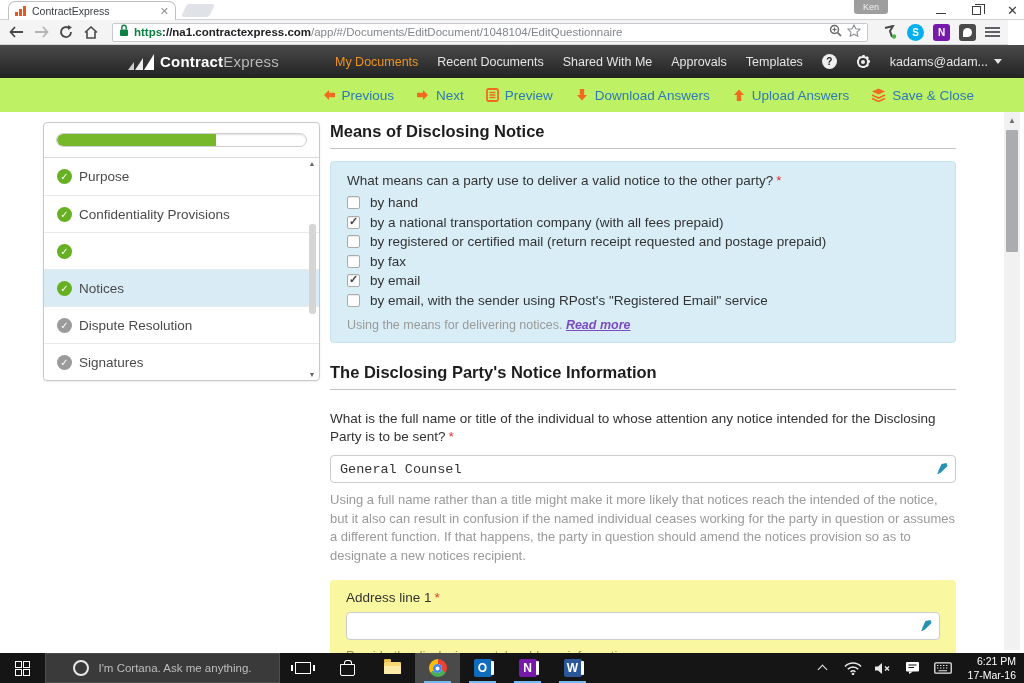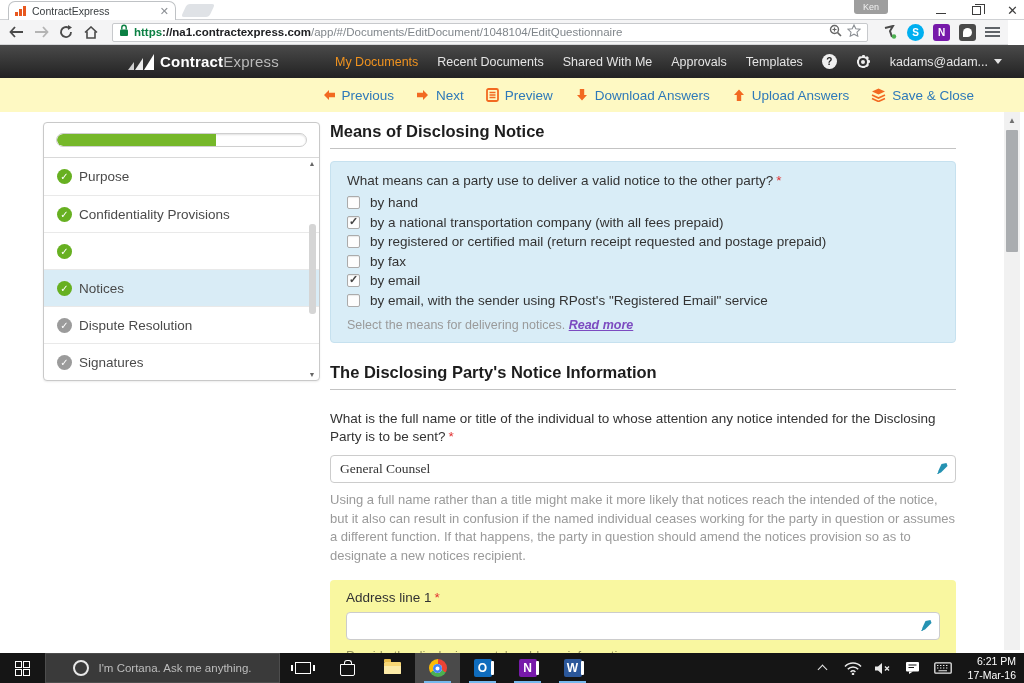--- a/index.html
+++ b/index.html
@@ -49,21 +49,21 @@
   .menu-item.active { color:#f0931f; }
   .help-circle { width:15px; height:15px; border-radius:50%; background:#efefef; color:#222; font-size:10px; font-weight:bold; display:flex; align-items:center; justify-content:center; }
   .gear { width:15px; height:15px; position:relative; }
   .gear i { position:absolute; left:6px; top:1px; width:3px; height:13px; background:#efefef; border-radius:1px; }
   .gear i:nth-child(2){ transform:rotate(45deg);} .gear i:nth-child(3){ transform:rotate(90deg);} .gear i:nth-child(4){ transform:rotate(135deg);}
   .gear b { position:absolute; left:3.5px; top:3.5px; width:8px; height:8px; border-radius:50%; background:#efefef; border:2px solid #333; box-shadow:0 0 0 2px #efefef; }
   .usermenu { display:flex; align-items:center; gap:6px; font-size:12.5px; color:#e4e4e4; }
   .caret-down { width:0; height:0; border-left:4px solid transparent; border-right:4px solid transparent; border-top:5px solid #e4e4e4; }
 
   
-  .actionbar { position:absolute; top:78px; left:0; right:0; height:34px; background:#fef9c3; display:flex; align-items:center; justify-content:flex-end; padding-right:50px; gap:22px; }
+  .actionbar { position:absolute; top:78px; left:0; right:0; height:34px; background:#bef264; display:flex; align-items:center; justify-content:flex-end; padding-right:50px; gap:22px; }
   .action { display:flex; align-items:center; gap:6px; font-size:13.5px; color:#2e79b9; }
   .action svg { display:block; }
 
   
   .page { position:absolute; top:112px; left:0; right:0; height:538px; background:#fff; }
 
   .sidebar { position:absolute; left:43px; top:10px; width:277px; border:1px solid #c9c9c9; border-radius:4px; background:#fff; box-shadow:0 1px 2px rgba(0,0,0,.08); }
   .progress-wrap { padding:10px 12px; border-bottom:1px solid #d9d9d9; }
   .progress-track { height:14px; border:1px solid #cfcfcf; border-radius:8px; background:#fff; box-shadow:inset 0 1px 2px rgba(0,0,0,.12); overflow:hidden; }
   .progress-fill { height:100%; background:#76b82a; border-radius:8px 0 0 8px; }
@@ -84,21 +84,21 @@
   .req { color:#e02f2f; margin-left:3px; }
   .opt { display:flex; align-items:center; gap:10px; height:19.5px; font-size:13.5px; color:#333; }
   .opts { margin-top:5px; }
   .cb { width:13px; height:13px; border:1px solid #ababab; border-radius:2px; background:#fdfdfd; flex:0 0 13px; position:relative; box-shadow:inset 0 1px 1px rgba(0,0,0,.08); }
   .cb.checked:after { content:"✓"; position:absolute; left:1px; top:-2px; font-size:11px; color:#444; font-weight:bold; }
   .panel-help { margin-top:8px; font-size:12.5px; color:#9a9a9a; }
   .readmore { color:#7c4bc0; font-style:italic; text-decoration:underline; font-weight:bold; }
   .q-block { margin-top:20px; }
   .q-long { font-size:13.5px; color:#333; line-height:1.35; max-width:612px; }
   .text-input { margin-top:9px; position:relative; }
-  .text-input input { width:100%; height:28px; border:1px solid #ccc; border-radius:4px; padding:0 28px 0 9px; font-size:13.5px; color:#333; font-family:Liberation Serif, serif; background:#fff; outline:none; }
+  .text-input input { width:100%; height:28px; border:1px solid #ccc; border-radius:4px; padding:0 28px 0 9px; font-size:13.5px; color:#333; font-family:Liberation Mono, monospace; background:#fff; outline:none; }
   .pen { position:absolute; right:8px; top:7px; }
   .input-help { margin-top:8px; font-size:13px; color:#9a9a9a; line-height:1.42; }
   .panel-yellow { margin-top:15px; background:#f9f7a0; border-radius:4px; padding:10px 16px 9px; }
   .panel-yellow .label { font-size:13.5px; color:#333; }
   .panel-yellow .text-input { margin-top:7px; }
   .yellow-help { margin-top:8px; font-size:13px; color:#94925c; }
 
   .page-scrollbar { position:absolute; right:4px; top:0; width:16px; height:538px; background:#f1f1f1; }
   .page-scrollbar .arr { display:block; text-align:center; font-size:8px; color:#707070; padding-top:4px; }
   .page-scrollbar .thumb { position:absolute; left:2px; top:18px; width:12px; height:122px; background:#aaadb0; border-radius:1px; }
@@ -358,21 +358,21 @@
           <div class="opt">
             <span class="cb checked"></span>
             <span>by email</span>
           </div>
           <div class="opt">
             <span class="cb"></span>
             <span>by email, with the sender using RPost's "Registered Email" service</span>
           </div>
         </div>
         <div class="panel-help">
-          <span>Select the means for delivering notices.</span>
+          <span>Using the means for delivering notices.</span>
           <a class="readmore">Read more</a>
         </div>
       </div>
 
       <div class="q-block">
         <h1 class="section">The Disclosing Party's Notice Information</h1>
       </div>
 
       <div class="q-block">
         <div class="q-long">

